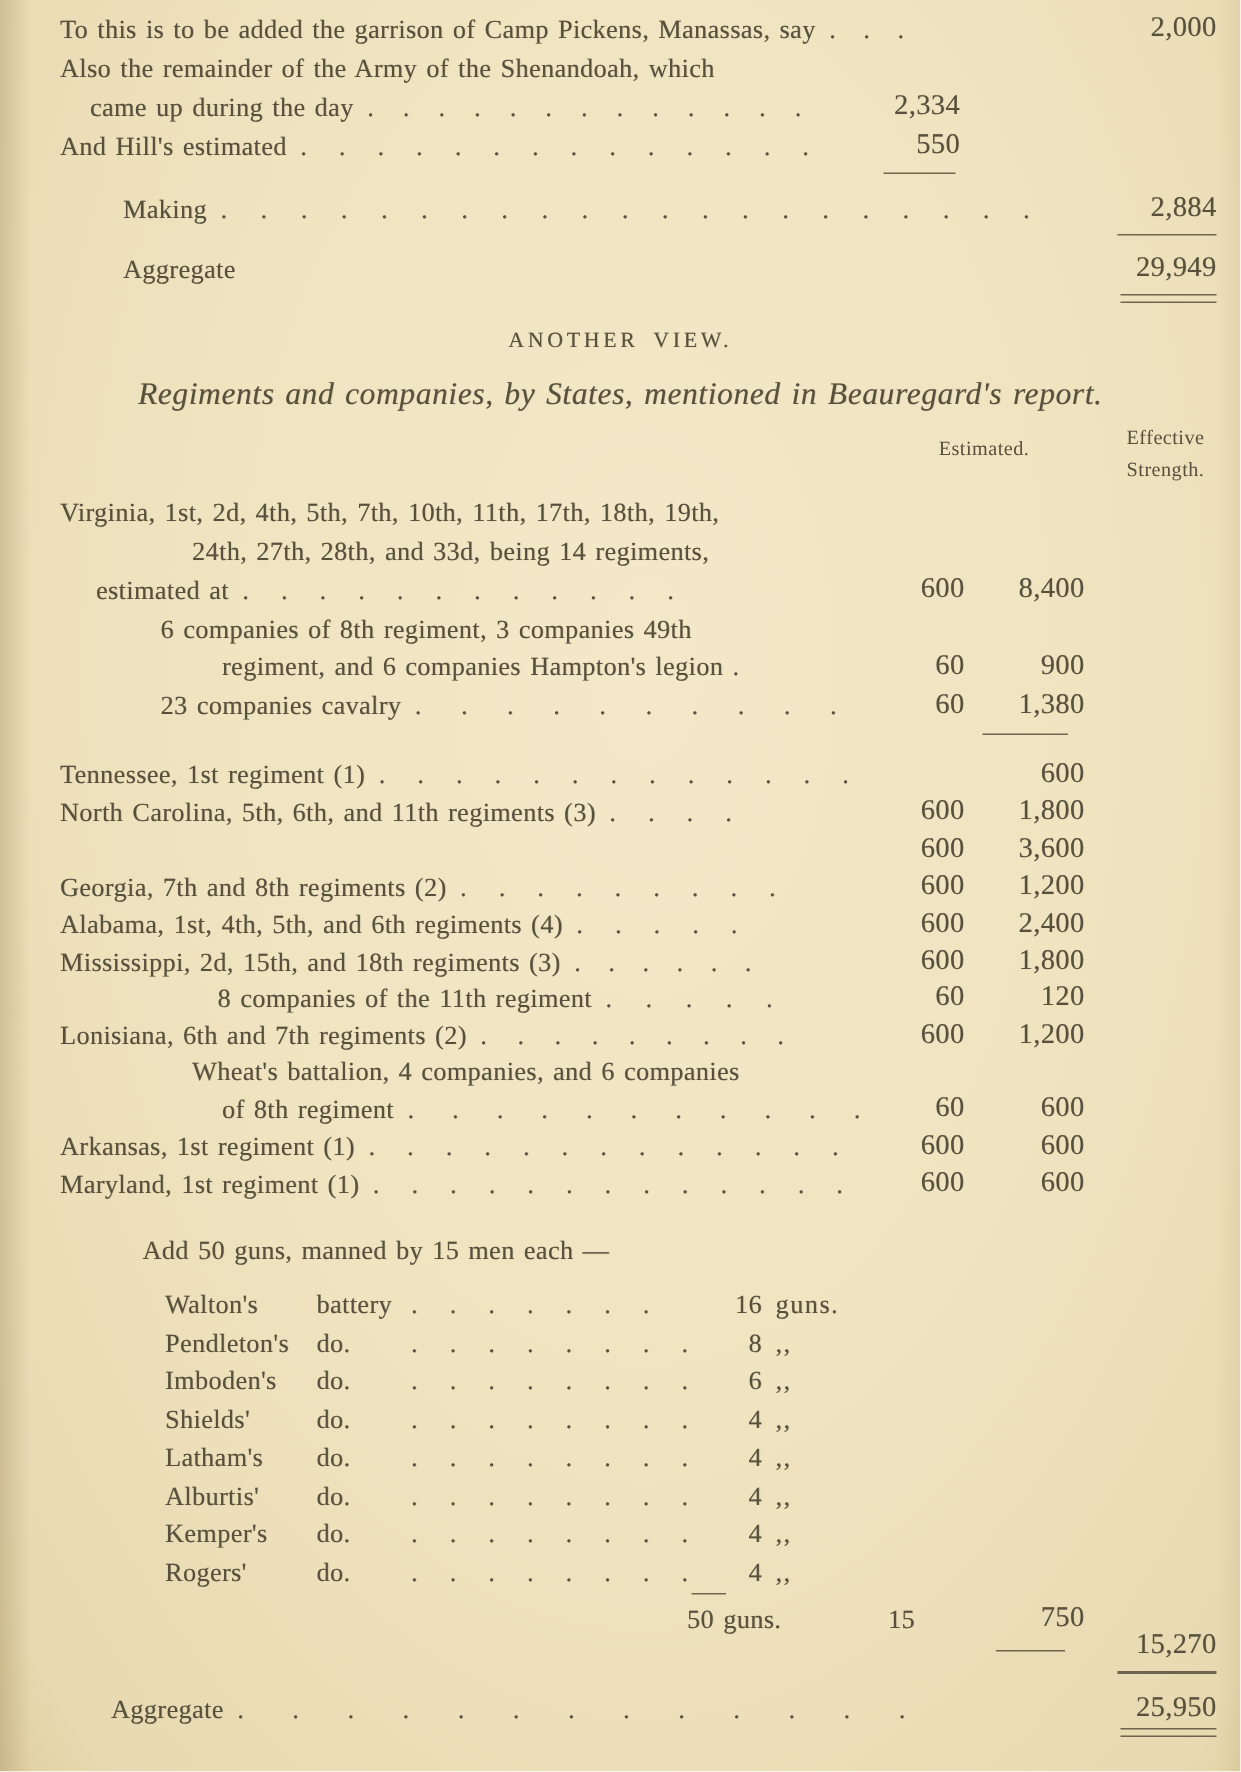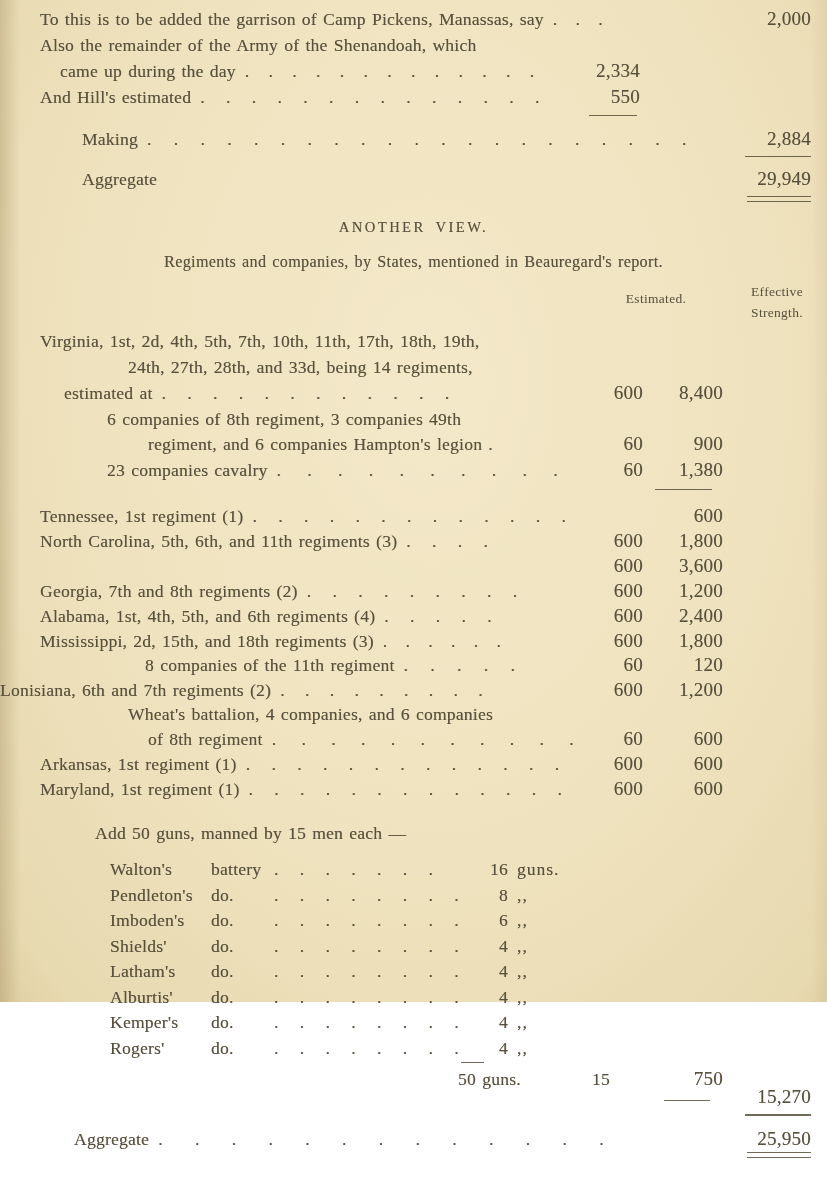--- a/index.html
+++ b/index.html
@@ -6,21 +6,21 @@
     --ink:#57503c;
     --ink-soft:#6b6248;
   }
   html,body{margin:0;padding:0;}
   body{
     width:827px;height:1181px;overflow:hidden;
     font-family:"Liberation Serif","DejaVu Serif",serif;
     color:var(--ink);
   }
   .page{
-    position:relative;width:827px;height:1002px;
+    position:relative;width:827px;height:1181px;
     background:
       linear-gradient(90deg, rgba(140,115,70,0.28) 0%, rgba(140,115,70,0.0) 2.5%),
       linear-gradient(270deg, rgba(140,115,70,0.10) 0%, rgba(140,115,70,0.0) 2%),
       radial-gradient(ellipse at 52% 38%, #f3e8c8 0%, #efe3bf 55%, #e7d9b0 92%, #e0d0a2 100%);
   }
   .row{
     position:absolute;left:0;right:0;height:24px;
     font-size:17.5px;line-height:22px;white-space:nowrap;
     letter-spacing:0.25px;word-spacing:1.5px;
     text-shadow:0.3px 0.3px 0.45px rgba(87,80,60,0.45);
@@ -29,21 +29,21 @@
   .val{position:absolute;top:0;text-align:right;font-size:19px;}
   .val.mid{right:187px;width:72px;}   
   .val.r1{right:16px;width:72px;}     
   .val.est{right:184px;width:60px;}   
   .val.eff{right:104px;width:70px;}   
   .val.tot{right:16px;width:80px;}    
   .rule{position:absolute;height:0;border-top:1.7px solid var(--ink);opacity:0.85;}
   .rule.dbl{height:4px;border-bottom:1.3px solid var(--ink);}
   .center{text-align:center;}
   .heading{font-size:14.5px;letter-spacing:2.5px;word-spacing:4px;}
-  .caption{font-size:16px;letter-spacing:0.4px;}
+  .caption{font-style:italic;font-size:21px;letter-spacing:0.4px;}
   .colhead{position:absolute;font-size:13.5px;text-align:center;letter-spacing:0.3px;}
   .bname{display:inline-block;width:101px;}
   .bditto{display:inline-block;width:54px;}
   .gcount{position:absolute;left:478px;width:30px;text-align:right;top:0;}
   .gunit{position:absolute;left:517px;top:0;letter-spacing:1px;}
 </style>
 </head>
 <body>
 
 <div class="page">
@@ -139,21 +139,21 @@
   <div class="row" style="top:630px;padding-left:40px">
     <span>Mississippi, 2d, 15th, and 18th regiments (3)</span><span class="dots" style="word-spacing:14px">. . . . . .</span>
     <span class="val est">600</span>
     <span class="val eff">1,800</span>
   </div>
   <div class="row" style="top:654px;padding-left:145px">
     <span>8 companies of the 11th regiment</span><span class="dots" style="word-spacing:18px">. . . . .</span>
     <span class="val est">60</span>
     <span class="val eff">120</span>
   </div>
-  <div class="row" style="top:679px;">
+  <div class="row" style="top:679px;padding-left:40px">
     <span>Lonisiana, 6th and 7th regiments (2)</span><span class="dots" style="word-spacing:16px">. . . . . . . . .</span>
     <span class="val est">600</span>
     <span class="val eff">1,200</span>
   </div>
   <div class="row" style="top:703px;padding-left:128px">
     <span>Wheat's battalion, 4 companies, and 6 companies</span>
   </div>
   <div class="row" style="top:728px;padding-left:148px">
     <span>of 8th regiment</span><span class="dots" style="word-spacing:21px">. . . . . . . . . . .</span>
     <span class="val est">60</span>

